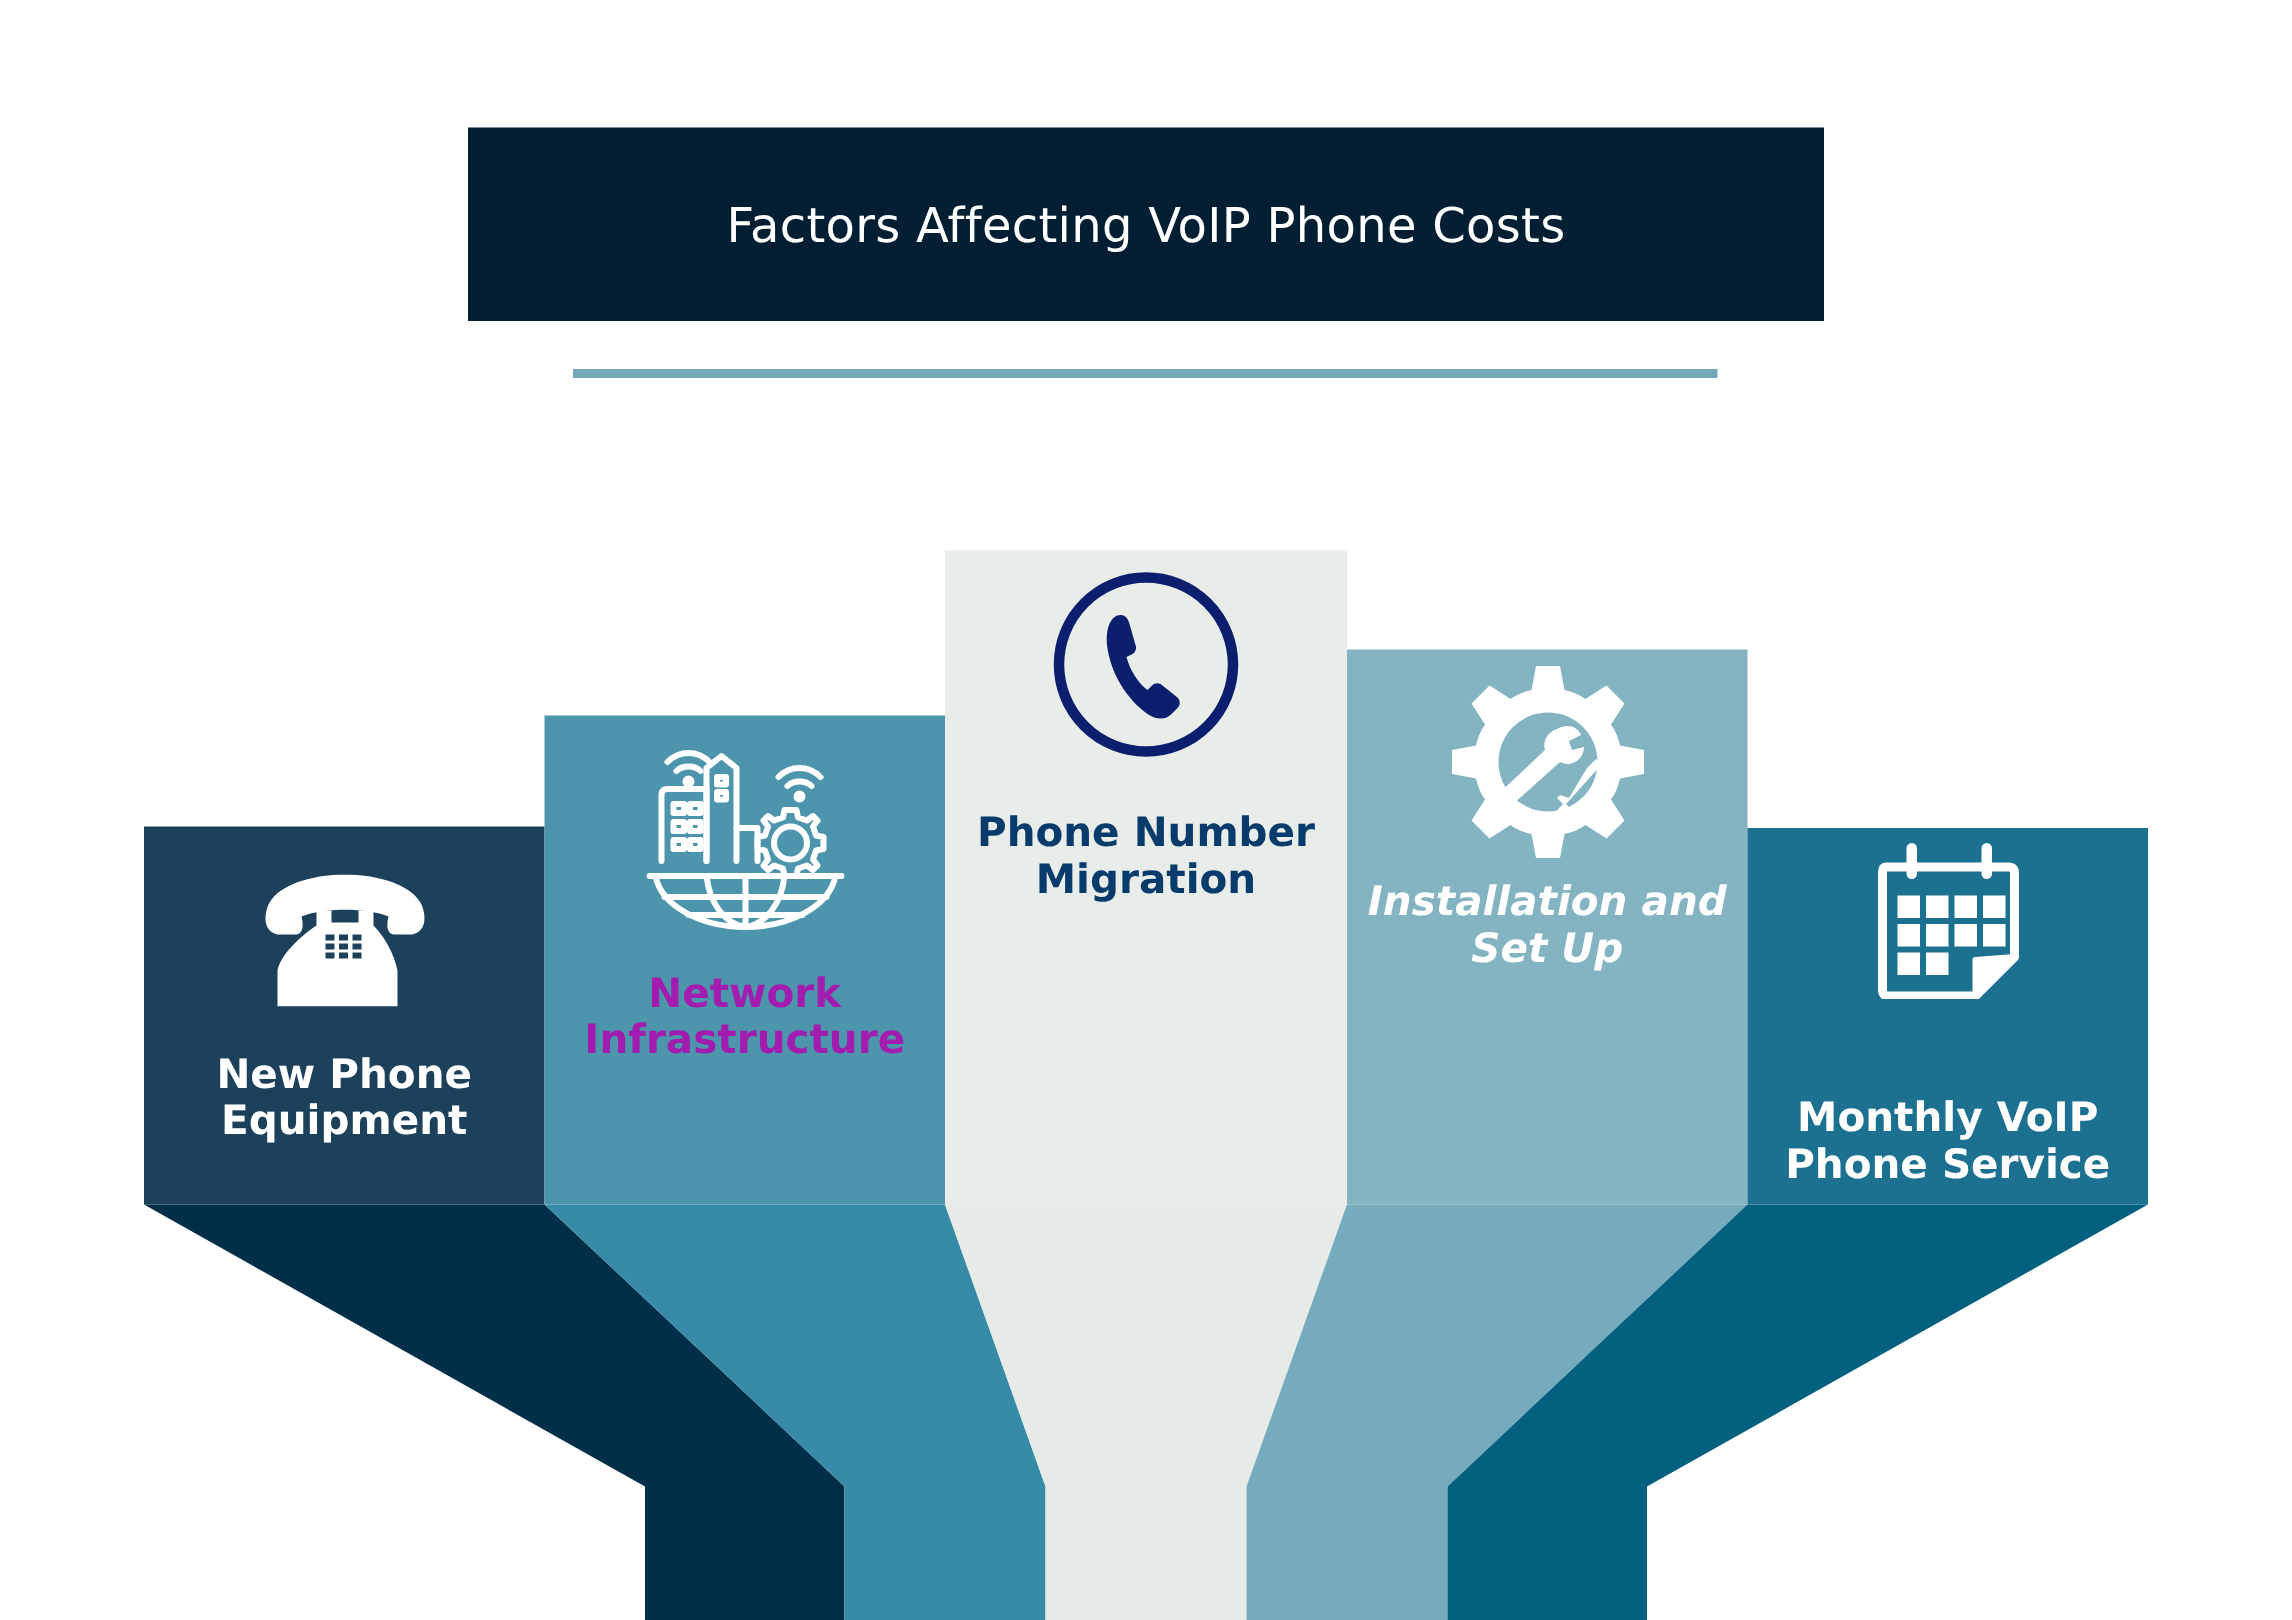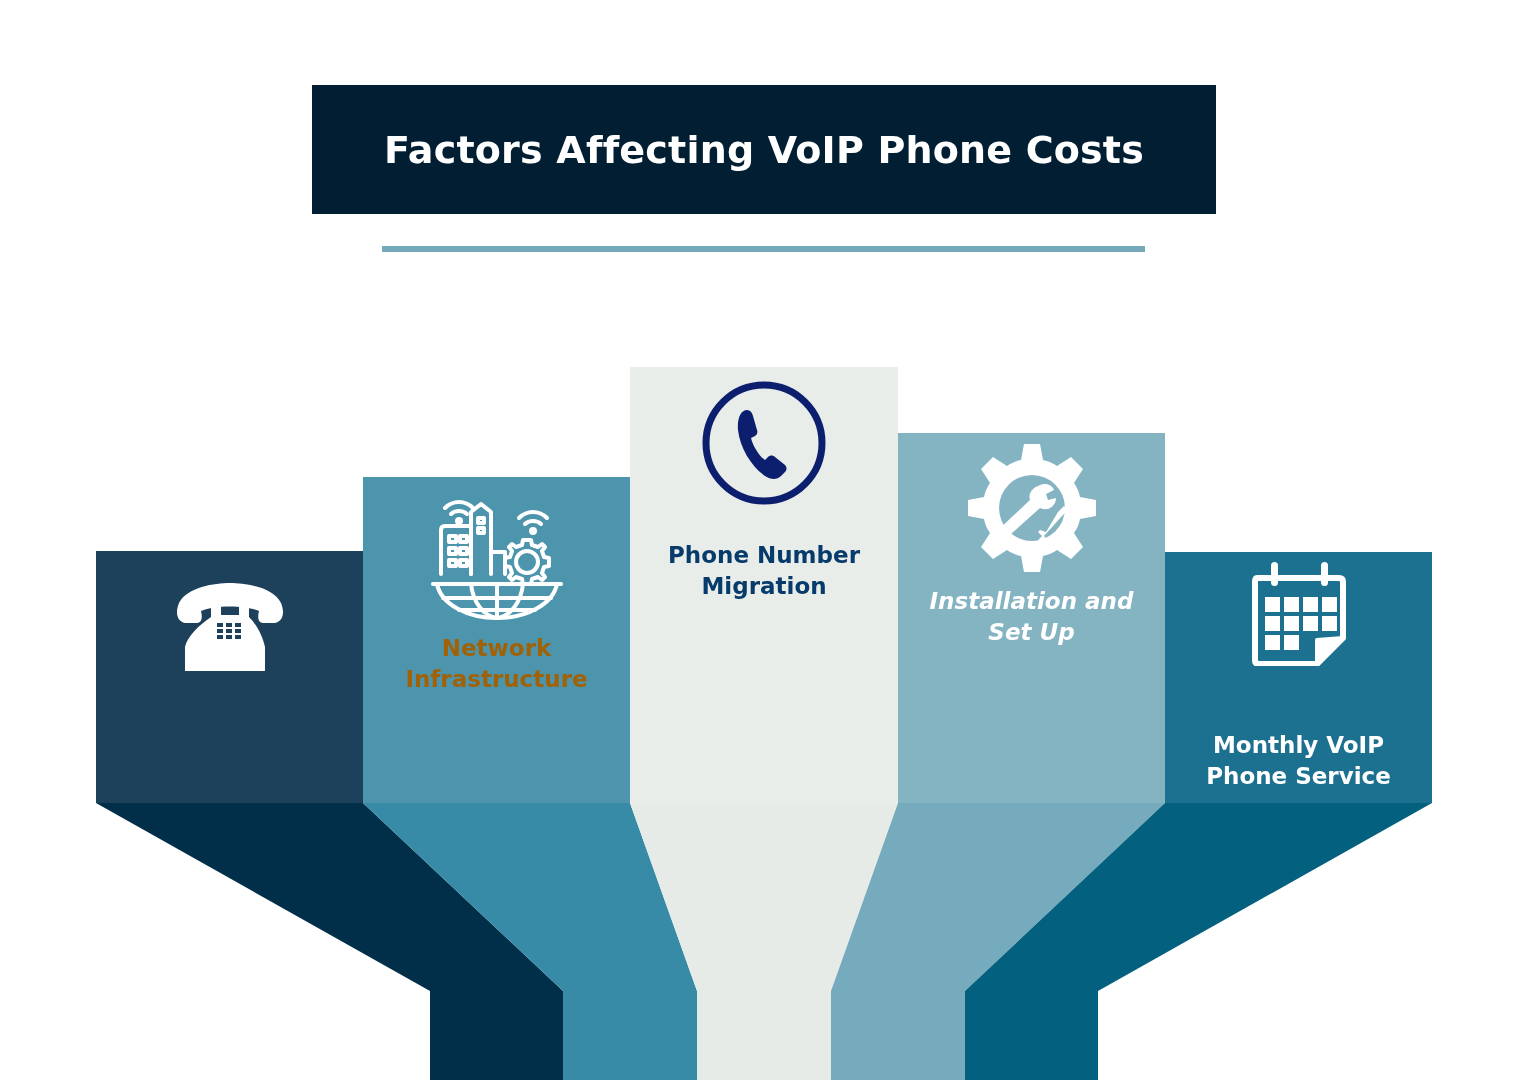--- a/index.html
+++ b/index.html
@@ -1,22 +1,22 @@
 <!DOCTYPE html>
 <html><head>
 <meta charset="utf-8">
 <style>
   html,body{margin:0;padding:0;background:#ffffff;}
   body{width:1528px;height:1080px;position:relative;overflow:hidden;font-family:"DejaVu Sans","Liberation Sans",sans-serif;}
   .title-box{position:absolute;left:312px;top:85px;width:904px;height:129px;background:#011e33;display:flex;align-items:center;justify-content:center;}
-  .title-text{color:#fff;font-weight:bold;font-size:38px;letter-spacing:0.2px;white-space:nowrap;}
+  .title-text{color:#fff;font-weight:normal;font-size:32px;letter-spacing:0.2px;white-space:nowrap;}
   .divider{position:absolute;left:382px;top:246px;width:763px;height:6px;background:#74a9bb;}
   .funnel{position:absolute;left:0;top:0;width:1528px;height:1080px;}
   .panel{position:absolute;display:flex;flex-direction:column;align-items:center;}
-  .panel .label{font-weight:bold;font-size:23px;line-height:31px;text-align:center;white-space:pre-line;}
+  .panel .label{font-weight:bold;font-size:27px;line-height:31px;text-align:center;white-space:pre-line;}
   .icon{display:block;}
 </style>
 </head>
 <body>
 
 <div class="title-box">
   <span class="title-text">Factors Affecting VoIP Phone Costs</span>
 </div>
 <div class="divider"></div>
 
@@ -44,20 +44,22 @@
         <rect x="51" y="40" width="6" height="4"></rect>
         <rect x="60" y="40" width="6" height="4"></rect>
       <rect x="42" y="46" width="6" height="4"></rect>
         <rect x="51" y="46" width="6" height="4"></rect>
         <rect x="60" y="46" width="6" height="4"></rect>
       <rect x="42" y="52" width="6" height="4"></rect>
         <rect x="51" y="52" width="6" height="4"></rect>
         <rect x="60" y="52" width="6" height="4"></rect>
     </g>
   </svg>
+  <div class="label" style="color:#fff;margin-top:30px;">New Phone
+Equipment</div>
 </div>
 
 <div class="panel" style="left:363px;top:492px;width:267px;">
   <svg class="icon" width="132" height="128" viewBox="0 0 132 128" fill="none" stroke="#fff" stroke-width="4" stroke-linecap="round" stroke-linejoin="round">
 
     <path d="M14,16 C22,8 34,8 42,16"></path>
       <path d="M20,22 C24,18 32,18 36,22"></path>
       <circle cx="28" cy="29" r="2" fill="#fff"></circle>
 
     <path d="M88,26 C96,18 108,18 116,26"></path>
@@ -81,21 +83,21 @@
     <circle cx="96" cy="70" r="11"></circle>
     <path d="M96,48 L100,48 L101,53 L107,55 L111,52 L114,55 L111,59 L113,65 L118,66 L118,74 L113,75 L111,81 L114,85 L111,88 L107,85 L101,87 L100,92 L92,92 L91,87 L85,85 L81,88 L78,85 L81,81 L79,75 L74,74 L74,66 L79,65 L81,59 L78,55 L81,52 L85,55 L91,53 L92,48 Z"></path>
 
     <path d="M2,92 L130,92"></path>
     <path d="M6,92 C10,112 36,126 66,126 C96,126 122,112 126,92"></path>
     <path d="M40,92 C42,110 52,124 66,126 C80,124 90,110 92,92"></path>
     <path d="M66,92 L66,126"></path>
     <path d="M12,106 L120,106"></path>
       <path d="M28,118 L104,118"></path>
   </svg>
-  <div class="label" style="color:#a16207;margin-top:13px;">Network
+  <div class="label" style="color:#a21caf;margin-top:27px;">Network
 Infrastructure</div>
 </div>
 
 <div class="panel" style="left:630px;top:380px;width:268px;">
   <svg class="icon" width="126" height="126" viewBox="0 0 126 126">
     <circle cx="63" cy="63" r="58" fill="none" stroke="#0c1f6e" stroke-width="7"></circle>
     <path d="M46,30 C40,30 36,38 37,50 C39,68 50,86 64,96 C70,100 76,100 80,96 L84,92 C86,90 86,87 84,85 L74,77 C72,75 69,75 67,77 L64,80 C58,76 52,66 50,58 L54,56 C56,55 57,52 56,50 L52,36 C51,32 49,30 46,30 Z" fill="#0c1f6e"></path>
   </svg>
   <div class="label" style="color:#073b6b;margin-top:34px;">Phone Number
 Migration</div>

